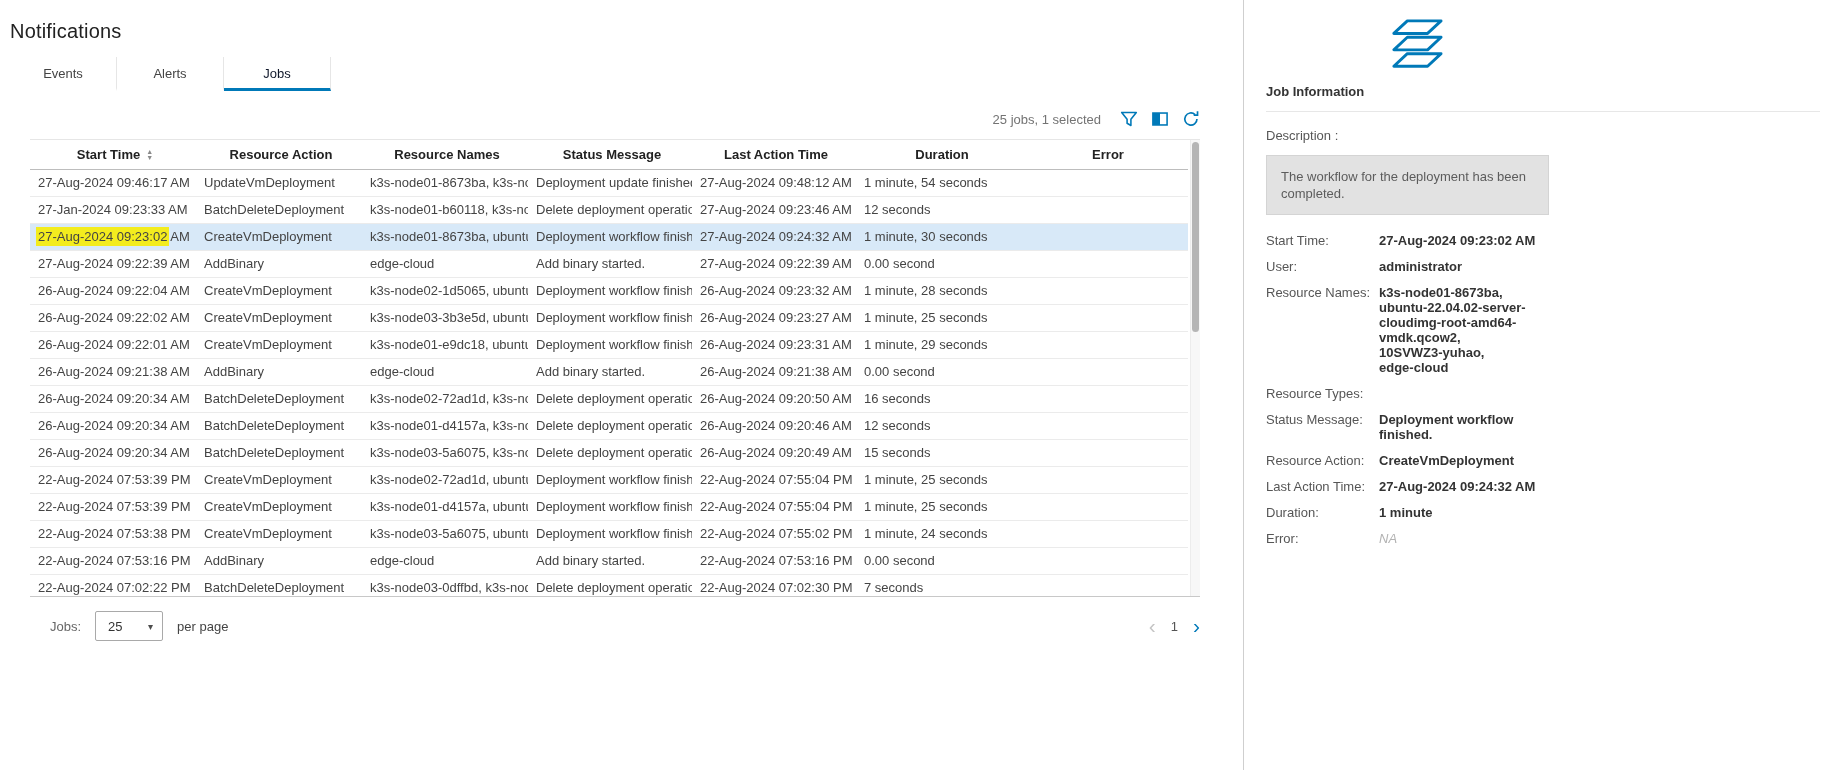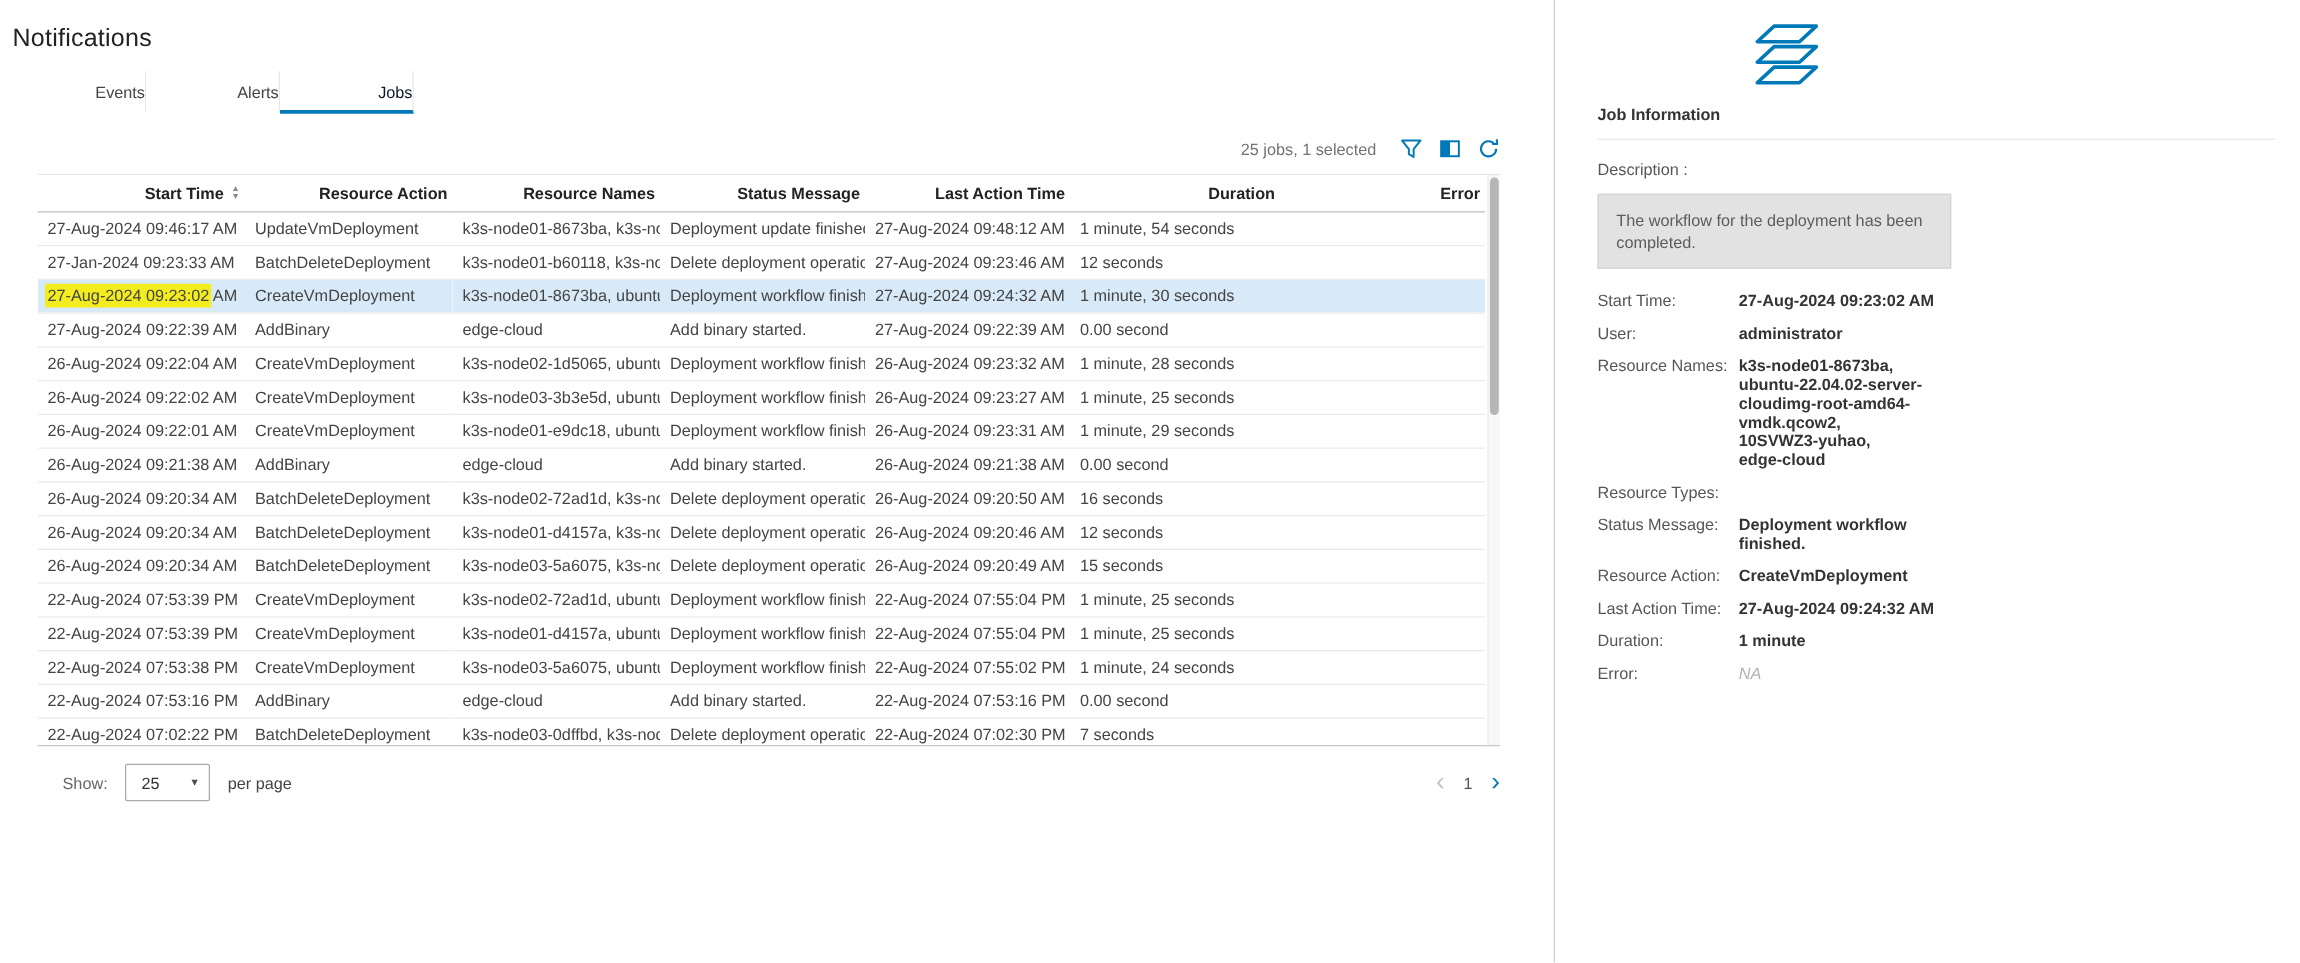--- a/index.html
+++ b/index.html
@@ -13,42 +13,42 @@
   .app { display: flex; width: 1840px; height: 770px; }
 
   
   .main { flex: 0 0 1243px; width: 1243px; position: relative; }
   .page-title {
     font-size: 20px; font-weight: 400; color: #222;
     margin: 20px 0 14px 10px; letter-spacing: 0.2px;
   }
   .tabs { display: flex; margin-left: 10px; }
   .tab {
-    width: 107px; height: 34px; line-height: 33px; text-align: right;
+    width: 107px; height: 34px; line-height: 33px; text-align: center;
     color: #444; cursor: pointer; border-right: 1px solid #e6e6e6;
     border-bottom: 3px solid transparent; background: #fff;
   }
   .tab.active { color: #0f172a; border-bottom-color: #0079b8; }
 
   .grid-toolbar {
     display: flex; justify-content: flex-end; align-items: center;
     gap: 13px; margin: 18px 43px 10px 30px; height: 20px;
   }
   .grid-toolbar .summary { color: #737373; margin-right: 6px; }
   .tool-icon { width: 18px; height: 18px; display: inline-flex; cursor: pointer; }
   .tool-icon svg { width: 18px; height: 18px; }
 
   
   .table-viewport {
     position: relative; margin-left: 30px; width: 1170px; height: 458px;
     overflow: hidden; border-bottom: 1px solid #c8c8c8; border-top: 1px solid #e6e6e6;
   }
   table.jobs { border-collapse: collapse; table-layout: fixed; width: 1158px; }
   table.jobs thead th {
-    text-align: right; font-weight: 700; color: #222; height: 29px;
+    text-align: center; font-weight: 700; color: #222; height: 29px;
     padding: 0 4px 0 8px; border-bottom: 1px solid #bdbdbd;
     white-space: nowrap; overflow: hidden; font-size: 13px; margin-top: 24px;
   }
   table.jobs tbody td {
     height: 27px; padding: 0 4px 0 8px; border-bottom: 1px solid #ebebeb;
     white-space: nowrap; overflow: hidden; color: #444;
   }
   table.jobs tbody tr.selected td { background: #d8e9f8; }
   .sort-icon {
     display: inline-flex; flex-direction: column; vertical-align: middle;
@@ -79,21 +79,21 @@
   .page-size-select .caret { color: #4d4d4d; font-size: 10px; }
   .per-page { color: #444; }
   .pager { margin-left: auto; display: flex; align-items: center; gap: 15px; }
   .pager .chev { font-size: 21px; line-height: 20px; cursor: pointer; }
   .chev.disabled { color: #c4c4c4; }
   .chev.enabled { color: #0079b8; }
   .page-num { color: #555; }
 
   
   .panel {
-    flex: 1; border-left: 1px solid #cfcfcf; padding: 18px 0 0 34px; background: #fff;
+    flex: 1; border-left: 1px solid #cfcfcf; padding: 18px 0 0 22px; background: #fff;
   }
   .panel-icon { width: 300px; display: flex; justify-content: center; margin-bottom: 12px; }
   .panel-title {
     font-weight: 700; color: #333; padding-bottom: 12px;
     border-bottom: 1px solid #e7e7e7; margin-right: 20px;
   }
   .desc-label { color: #565656; margin: 16px 0 12px; }
   .desc-box {
     width: 283px; background: #e2e2e2; border: 1px solid #d4d4d4;
     color: #5c5c5c; padding: 12px 14px; line-height: 17px; margin-bottom: 18px;
@@ -313,21 +313,21 @@
     <td><span class="cell-text"></span></td>
   </tr>
           </tbody>
       </table>
       <div class="vscroll">
         <div class="thumb"></div>
       </div>
     </div>
 
     <div class="grid-footer">
-      <span class="show-label">Show:</span>
+      <span class="show-label">Jobs:</span>
       <div class="page-size-select">
         <span>25</span>
         <span class="caret">▾</span>
       </div>
       <span class="per-page">per page</span>
       <div class="pager">
         <span class="chev disabled">‹</span>
         <span class="page-num">1</span>
         <span class="chev enabled">›</span>
       </div>

